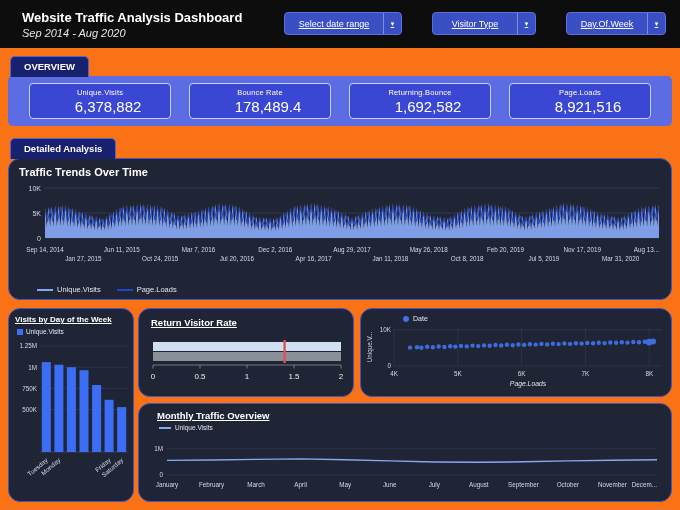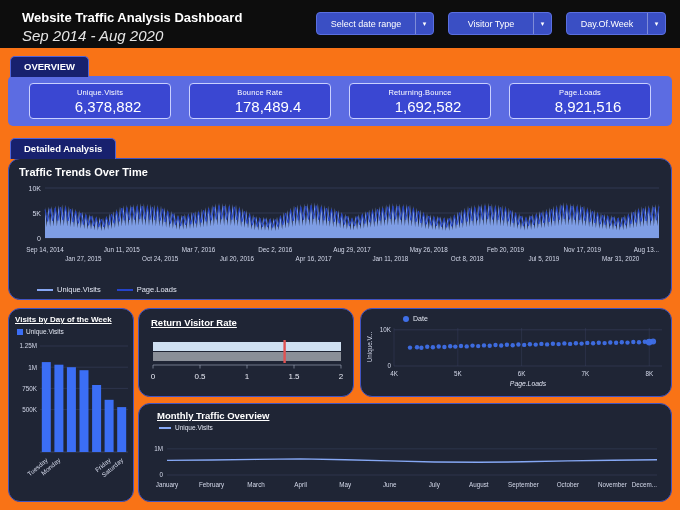--- a/index.html
+++ b/index.html
@@ -1,22 +1,22 @@
 <!DOCTYPE html>
 <html><head>
 <meta charset="utf-8">
 <style>
   html,body{margin:0;padding:0;background:#1a1a1a;}
   .stage{position:relative;width:680px;height:510px;background:#f97316;overflow:hidden;
          font-family:"Liberation Sans",sans-serif;color:#fff;}
   
   .hdr{position:absolute;left:0;top:0;width:680px;height:48px;background:#0d0d0d;}
   .hdr-title{position:absolute;left:22px;top:10px;font-size:13px;font-weight:bold;}
-  .hdr-sub{position:absolute;left:22px;top:27px;font-size:15px;font-style:italic;color:#e6e6e6;}
-  .dd-row{position:absolute;right:14px;top:12px;display:flex;gap:14px;}
+  .hdr-sub{position:absolute;left:22px;top:27px;font-size:11px;font-style:italic;color:#e6e6e6;}
+  .dd-row{position:absolute;right:14px;top:12px;display:flex;gap:30px;text-decoration:underline;}
   .dd{display:flex;align-items:center;height:23px;background:#3a4fc4;border:1px solid #5a6fe0;
       border-radius:4px;color:#fff;font-size:9px;cursor:pointer;box-sizing:border-box;}
   .dd-label{padding:0 8px;flex:1;text-align:center;white-space:nowrap;}
   .dd-caret{width:17px;text-align:center;border-left:1px solid rgba(255,255,255,.35);font-size:7px;line-height:21px;}
   
   .tab{position:absolute;background:#18216e;border:1px solid #5064d8;border-bottom:none;
        border-radius:5px 5px 0 0;color:#fff;font-weight:bold;font-size:9.5px;line-height:20px;
        padding:0 13px;z-index:4;}
   
   .kpi-bar{position:absolute;left:8px;top:76px;width:664px;height:50px;background:#5c6ce2;

